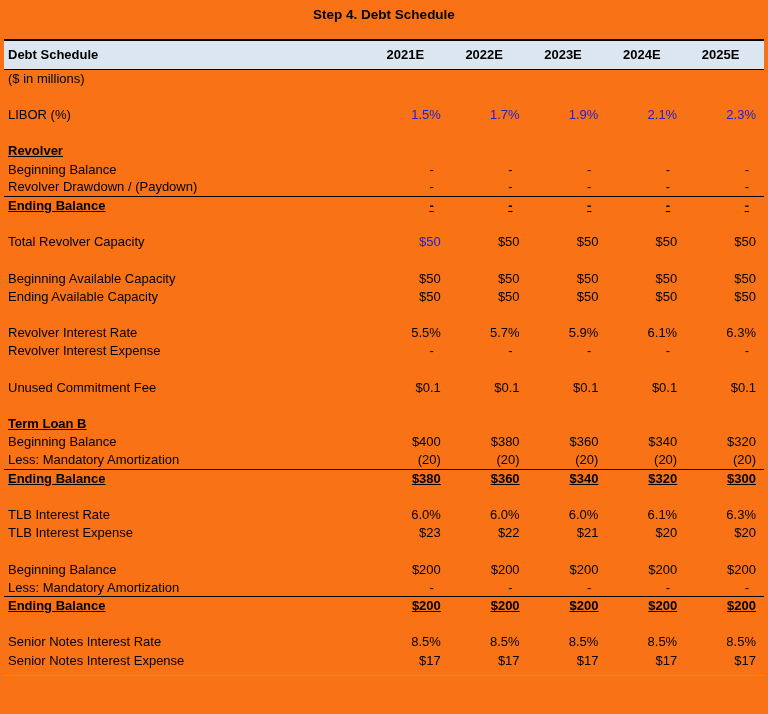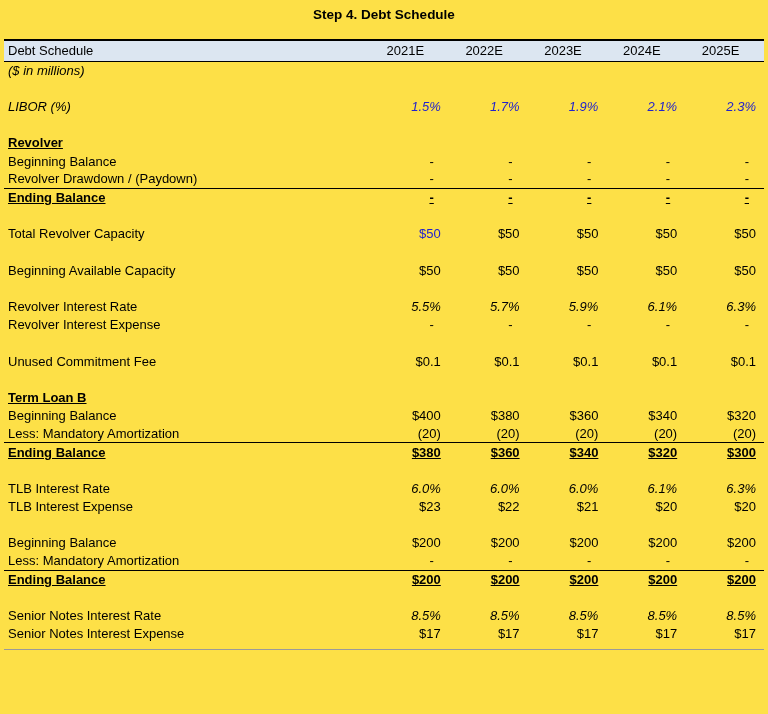--- a/index.html
+++ b/index.html
@@ -5,21 +5,21 @@
   :root {
     --header-bg: #DCE6F1;
     --accent-blue: #2222CC;
     --rule-color: #000000;
   }
   * { box-sizing: border-box; }
   html, body { margin: 0; padding: 0; background: #ffffff; }
   .page {
     width: 768px;
     height: 714px;
-    background: #fde047;
+    background: #f97316;
     font-family: "Liberation Sans", sans-serif;
     color: #000;
     padding-top: 7px;
     overflow: hidden;
   }
   .title {
     text-align: center;
     font-weight: bold;
     font-size: 13.5px;
     line-height: 16px;
@@ -30,43 +30,43 @@
     table-layout: fixed;
     margin: 0 4px;
     width: 760px;
   }
   col.c-label { width: 366px; }
   col.c-num { width: 78.8px; }
   thead th {
     background: var(--header-bg);
     border-top: 2.5px solid var(--rule-color);
     border-bottom: 1.2px solid var(--rule-color);
-    font-weight: normal;
+    font-weight: bold;
     font-size: 13px;
-    height: 21px;
+    height: 29px;
     padding: 0;
     vertical-align: middle;
     white-space: nowrap;
   }
   thead th.label { text-align: left; padding-left: 4px; }
   thead th.num { text-align: center; padding-right: 8px; }
   tbody td {
     height: 18.2px;
     padding: 0;
     font-size: 13px;
     vertical-align: middle;
     white-space: nowrap;
     overflow: hidden;
   }
   td.label { text-align: left; padding-left: 4px; }
   td.num { text-align: right; padding-right: 8px; }
   td.num.dash { padding-right: 15px; }
   tr.rule td { border-bottom: 1.2px solid var(--rule-color); }
   tr.bold td { font-weight: bold; text-decoration: underline; }
-  td.italic { font-style: italic; }
+  td.italic { }
   td.blue { color: var(--accent-blue); }
   td.section-label {
     font-weight: bold;
     text-decoration: underline;
   }
   .bottom-rule {
     margin: 6px 4px 0 4px;
     border-top: 1px solid #9a9a9a;
     height: 0;
   }
@@ -187,20 +187,28 @@
         </tr>
         <tr>
           <td class="label">Beginning Available Capacity</td>
           <td class="num">$50</td>
           <td class="num">$50</td>
           <td class="num">$50</td>
           <td class="num">$50</td>
           <td class="num">$50</td>
         </tr>
         <tr>
+          <td class="label">Ending Available Capacity</td>
+          <td class="num">$50</td>
+          <td class="num">$50</td>
+          <td class="num">$50</td>
+          <td class="num">$50</td>
+          <td class="num">$50</td>
+        </tr>
+        <tr>
           <td class="label"></td>
           <td class="num"></td>
           <td class="num"></td>
           <td class="num"></td>
           <td class="num"></td>
           <td class="num"></td>
         </tr>
         <tr>
           <td class="label">Revolver Interest Rate</td>
           <td class="num italic">5.5%</td>

